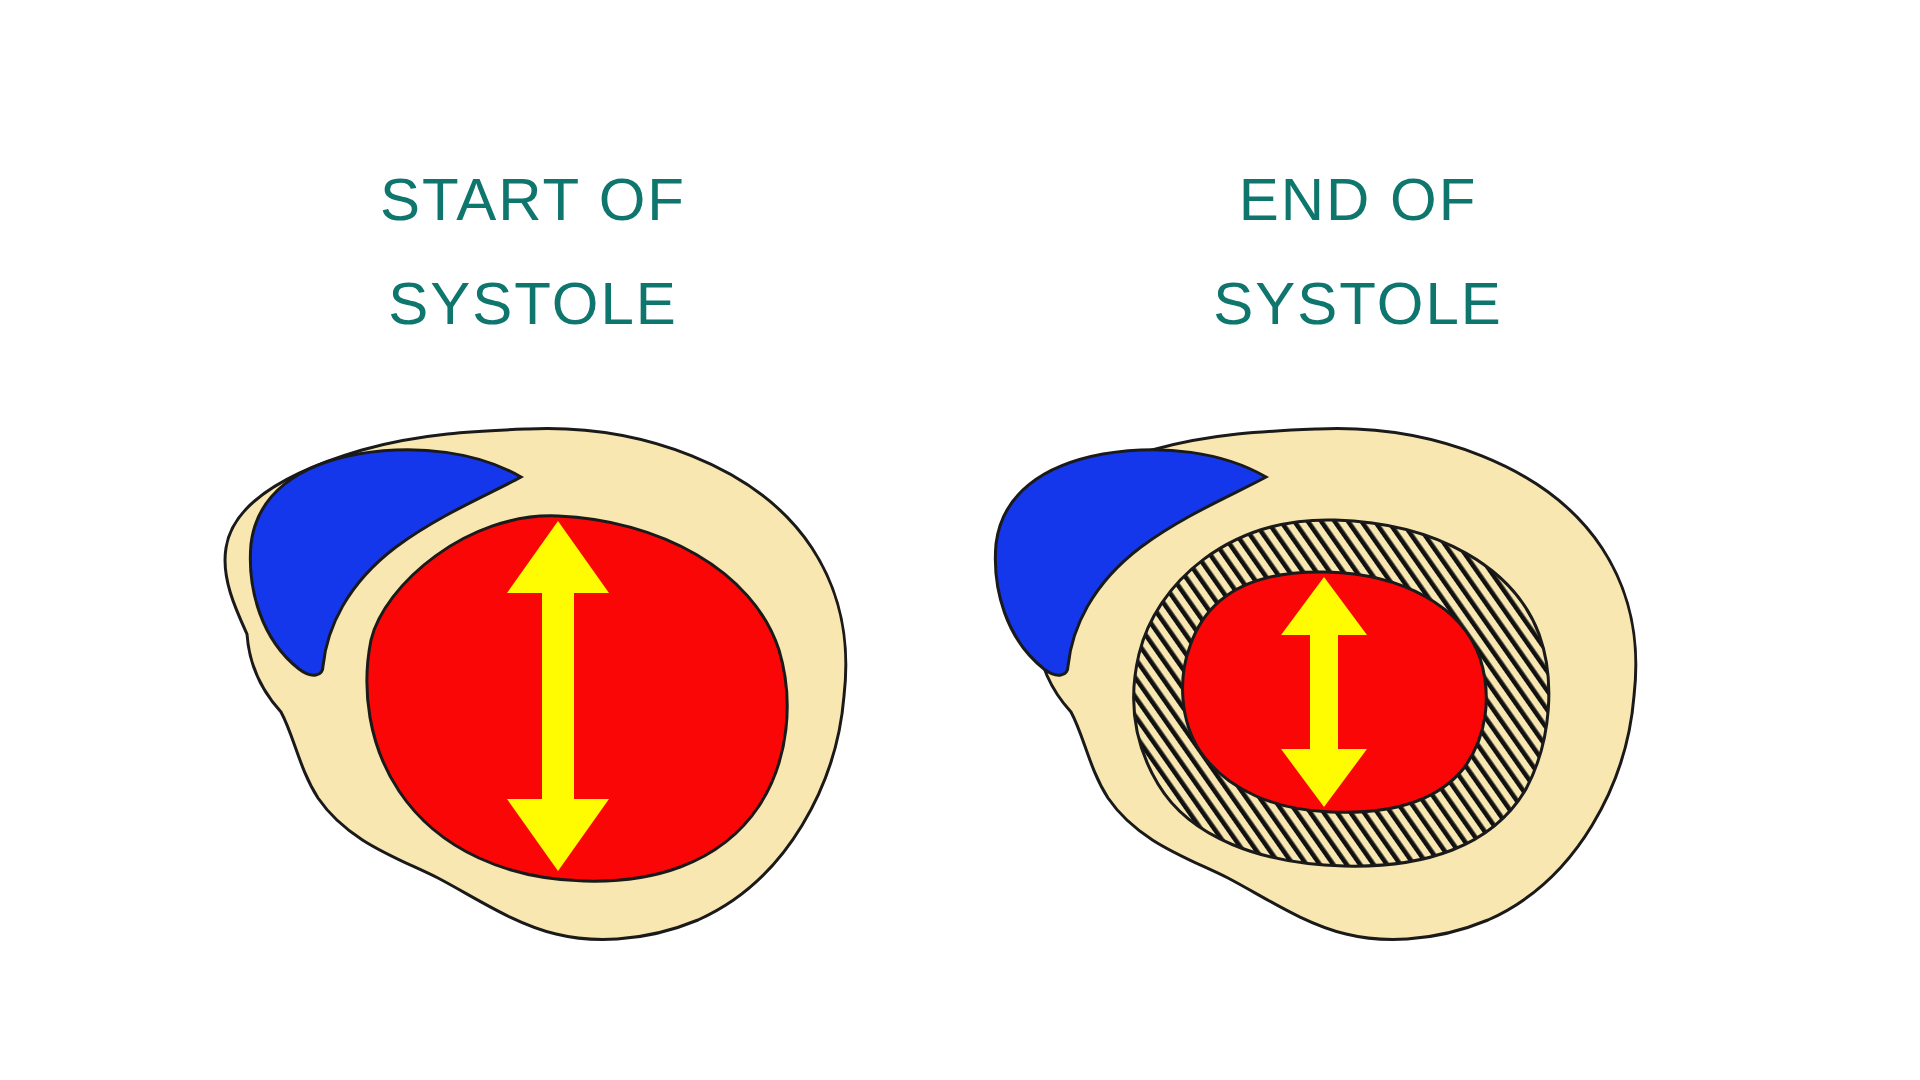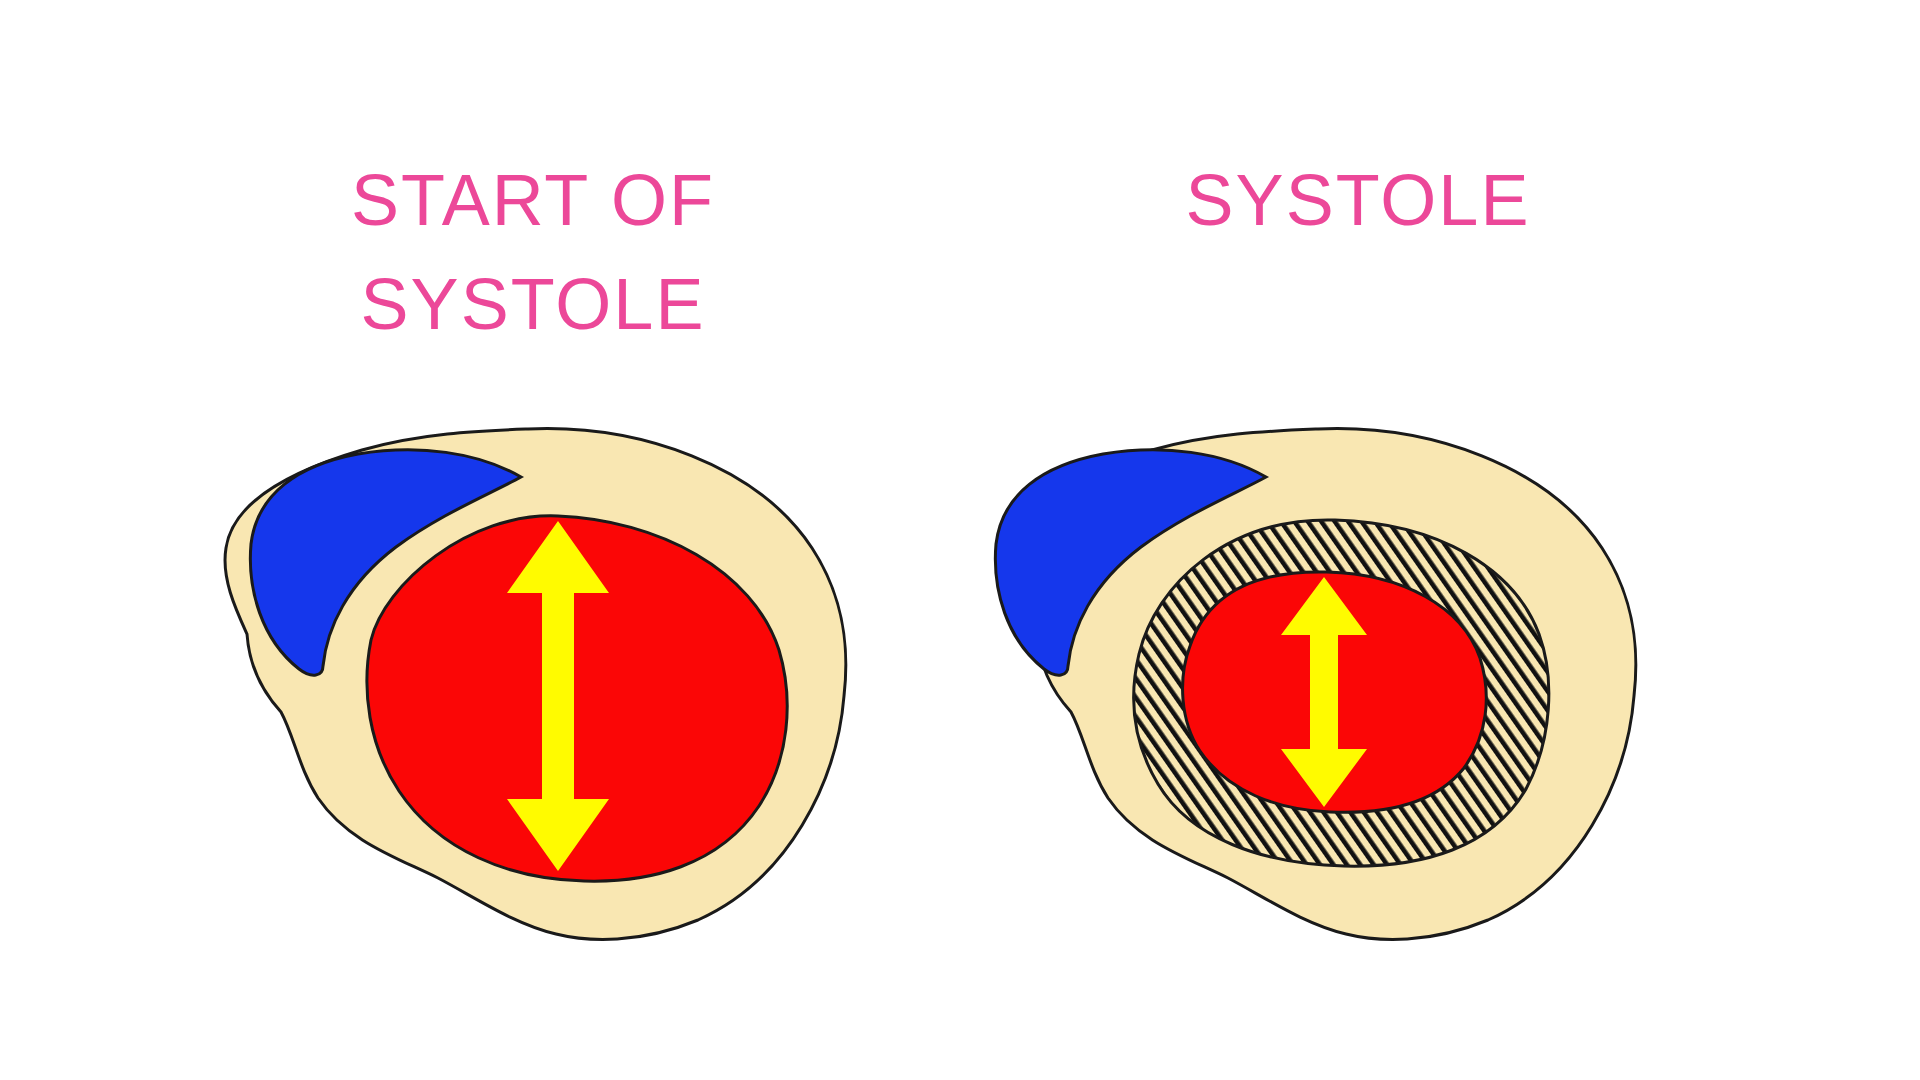--- a/index.html
+++ b/index.html
@@ -8,44 +8,45 @@
     background:#ffffff;
     font-family:"Liberation Sans", sans-serif;
     position:relative;
     overflow:hidden;
   }
   .panel-title{
     position:absolute;
     top:148px;
     width:620px;
     text-align:center;
-    font-size:72px;
+    font-size:60px;
     line-height:104px;
     letter-spacing:2px;
-    color:#ec4899;
+    color:#0f766e;
     font-weight:400;
     user-select:none;
   }
   .panel-title.left{left:223px;}
   .panel-title.right{left:1048px;}
   #diagram{
     position:absolute;
     left:0;top:0;
     width:1920px;height:1080px;
   }
 </style>
 </head>
 <body>
 
 <div class="panel-title left">
   <div>START OF</div>
   <div>SYSTOLE</div>
 </div>
 
 <div class="panel-title right">
+  <div>END OF</div>
   <div>SYSTOLE</div>
 </div>
 
 <svg id="diagram" viewBox="0 0 1920 1080" xmlns="http://www.w3.org/2000/svg">
   <defs>
     <pattern id="hatch" width="11" height="11" patternUnits="userSpaceOnUse" patternTransform="rotate(-35)">
       <rect width="11" height="11" fill="#F9E7B2"></rect>
       <rect x="0" y="0" width="4.6" height="11" fill="#111111"></rect>
     </pattern>
   </defs>

